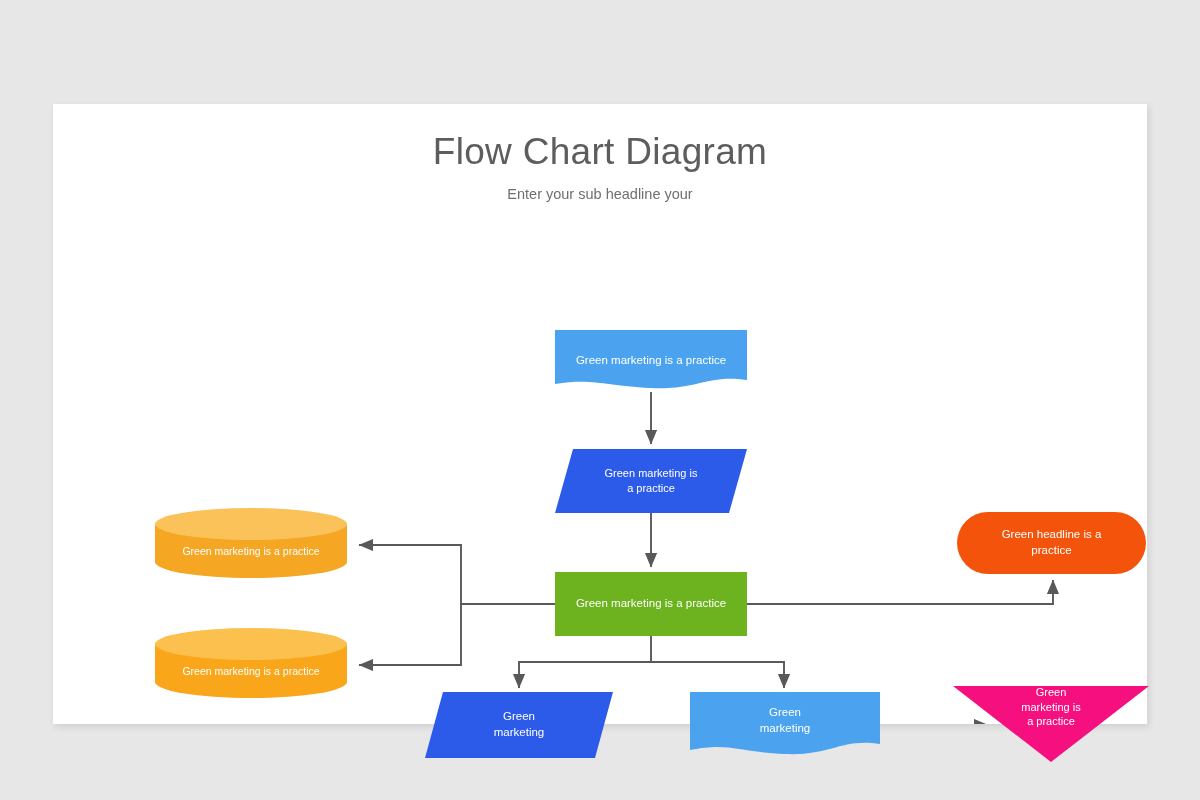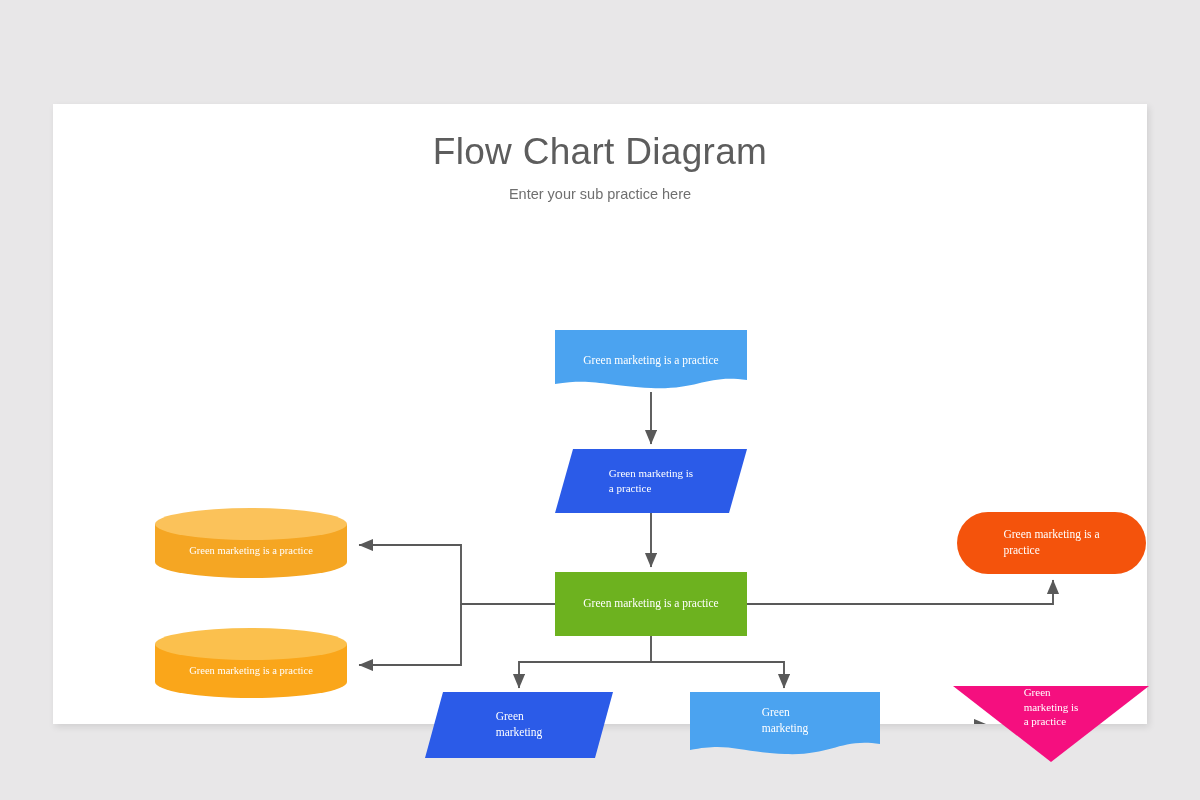--- a/index.html
+++ b/index.html
@@ -81,28 +81,28 @@
   }
   .node .label {
     position: absolute;
     left: 0;
     top: 0;
     width: 100%;
     height: 100%;
     display: flex;
     align-items: center;
     justify-content: center;
+    text-align: center;
     color: #ffffff;
     font-size: 11.5px;
     line-height: 1.35;
     padding: 0 14px;
     box-sizing: border-box;
     white-space: pre-line;
     pointer-events: none;
-    font-family: Liberation Serif, serif;
   }
 
   
   #node-doc-top .label       { font-size: 11.5px; }
   #node-para-top .label      { font-size: 11px; }
   #node-process .label       { font-size: 11.5px; }
   #node-db-1 .label,
   #node-db-2 .label          { font-size: 10.5px; padding-top: 16px; }
   #node-terminator .label    { font-size: 11.5px; }
   #node-para-bottom .label   { font-size: 11.5px; }
@@ -110,21 +110,21 @@
   #node-triangle .label      { font-size: 11px; padding-bottom: 34px; }
 </style>
 </head>
 <body>
 
 <div id="canvas">
 
   <div id="slide">
 
     <div id="title">Flow Chart Diagram</div>
-    <div id="subtitle">Enter your sub practice here</div>
+    <div id="subtitle">Enter your sub headline your</div>
 
     <div id="diagram">
 
       <svg id="wires" viewBox="0 0 1094 620">
         <defs>
           <marker id="arrow" markerWidth="9" markerHeight="9" refX="7.4" refY="3.2" orient="auto" markerUnits="strokeWidth">
             <path d="M0,0 L7.6,3.2 L0,6.4 z" fill="#595959"></path>
           </marker>
         </defs>
         <g fill="none" stroke="#595959" stroke-width="1.9">
@@ -178,21 +178,21 @@
           <path d="M2,16 L2,54 A96,16 0 0 0 194,54 L194,16 Z" fill="#FAA61A"></path>
           <ellipse cx="98" cy="16" rx="96" ry="16" fill="#FBC04D"></ellipse>
         </svg>
         <div class="label">Green marketing is a practice</div>
       </div>
 
       <div class="node" id="node-terminator" style="left:904px; top:408px; width:189px; height:62px;">
         <svg class="shape" viewBox="0 0 189 62" preserveAspectRatio="none">
           <rect x="0" y="0" width="189" height="62" rx="31" ry="31" fill="#F4530C"></rect>
         </svg>
-        <div class="label">Green marketing is a
+        <div class="label">Green headline is a
 practice</div>
       </div>
 
       <div class="node" id="node-para-bottom" style="left:372px; top:588px; width:188px; height:66px;">
         <svg class="shape" viewBox="0 0 188 66" preserveAspectRatio="none">
           <path d="M18,0 L188,0 L170,66 L0,66 Z" fill="#2B5BE8"></path>
         </svg>
         <div class="label">Green
 marketing</div>
       </div>

